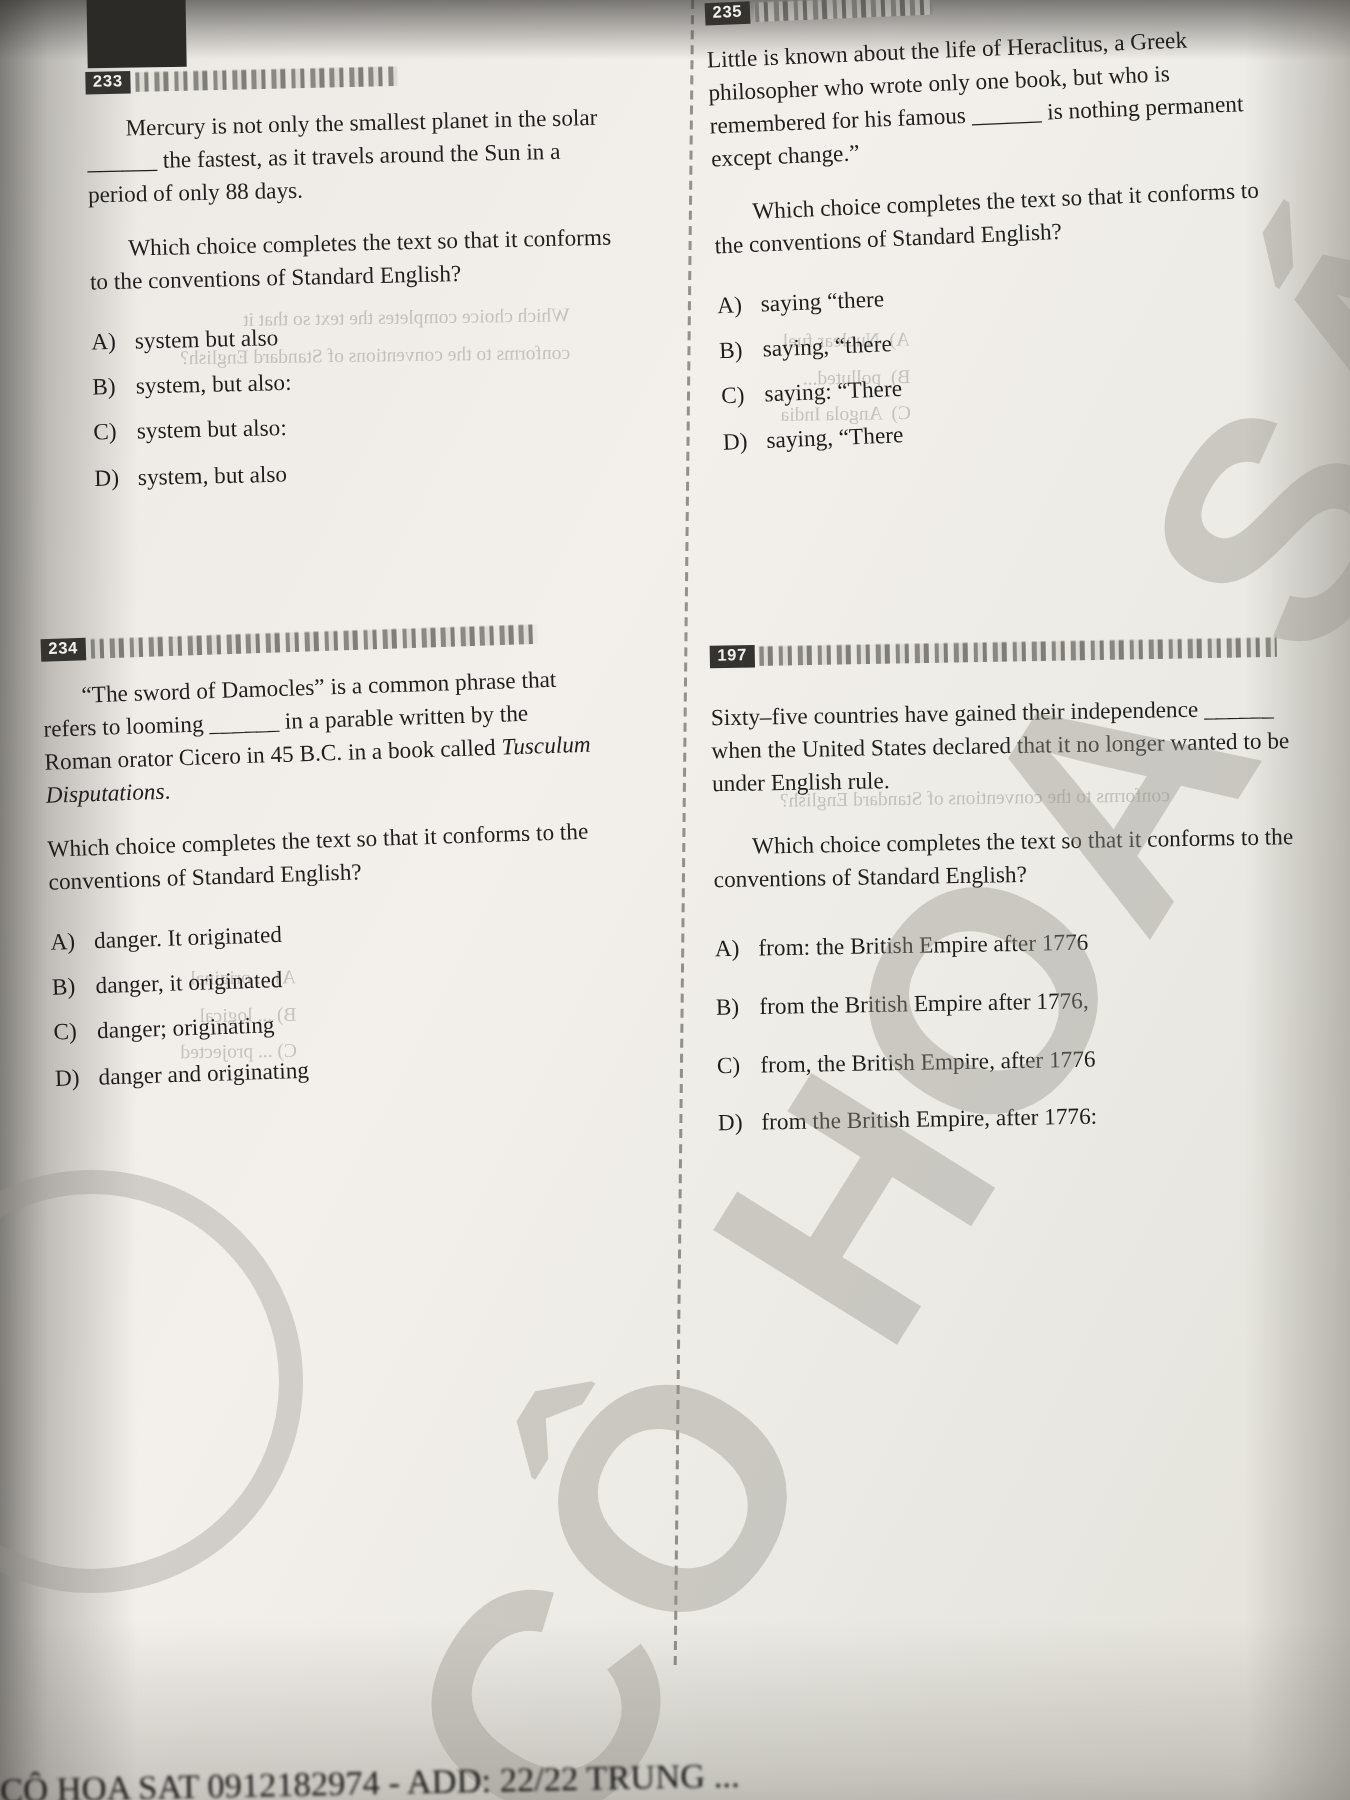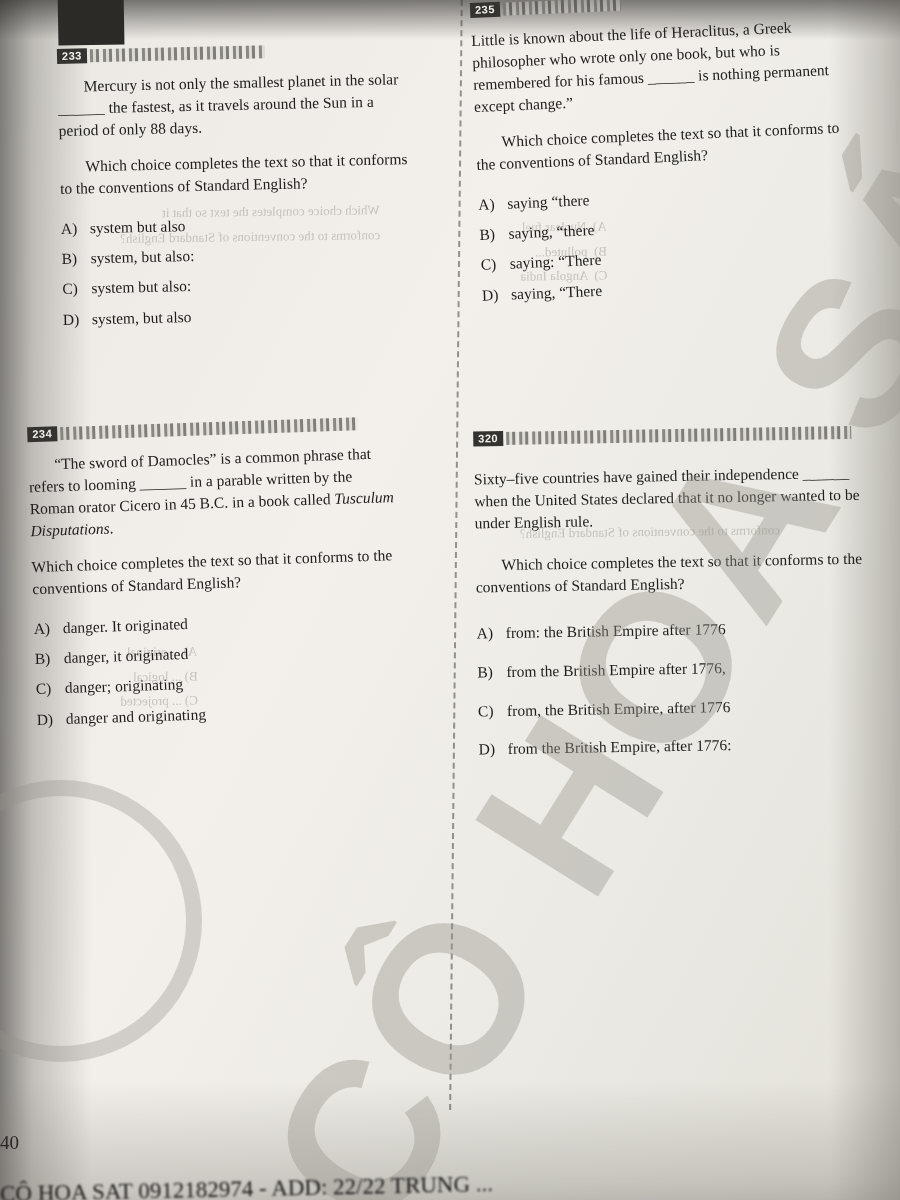--- a/index.html
+++ b/index.html
@@ -263,21 +263,21 @@
         </div>
         <div class="choice">
           <span class="lt">D)</span>
           <span>saying, “There</span>
         </div>
       </div>
     </div>
 
     <div class="qblock s4" style="left:-4px;top:425px;width:400px;">
       <div>
-        <span class="qnum">320</span><span class="redbar" style="width:345px;"></span>
+        <span class="qnum">197</span><span class="redbar" style="width:345px;"></span>
       </div>
       <div class="stem" style="margin-top:22px;">
         <span>Sixty–five countries have gained their independence ______ when the United States declared that it no longer wanted to be under English rule.</span>
       </div>
       <div class="prompt" style="margin-top:20px;">
         <span class="indent">Which choice completes the text so that it conforms to the conventions of Standard English?</span>
       </div>
       <div class="choices" style="margin-top:16px;">
         <div class="choice" style="line-height:2.5;">
           <span class="lt">A)</span>
@@ -298,16 +298,15 @@
       </div>
     </div>
 
   </div>
 
   <div class="watermark">
     <div class="wm-text">CÔ HOA SÁT</div>
     <div class="wm-ring"></div>
   </div>
 
-  <div class="pageno">40</div>
   <div class="footline blur">CÔ HOA SAT 0912182974 - ADD: 22/22 TRUNG ...</div>
 
 </div>
 
 </body></html>

